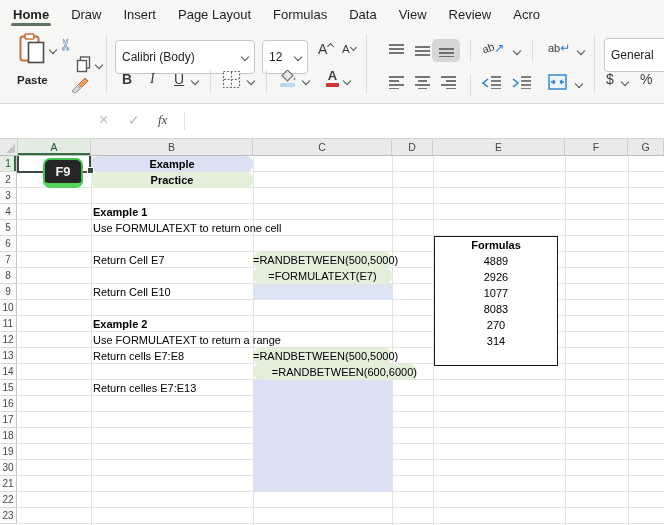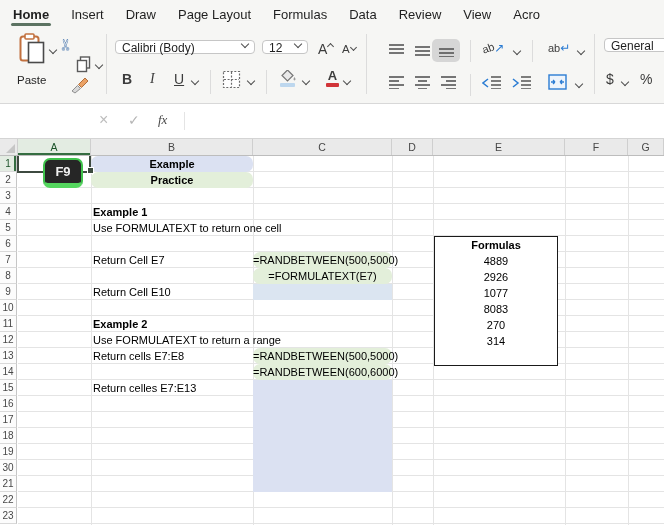--- a/index.html
+++ b/index.html
@@ -17,22 +17,22 @@
   .tab.active { font-weight:bold; }
   .tab.active::after { content:""; position:absolute; left:9px; right:9px; bottom:2px;
                        height:3px; border-radius:2px; background:#5c7362; }
   .toolbar { position:absolute; top:28px; left:0; right:0; height:75px; }
   .vsep { position:absolute; width:1px; background:#dcdcdc; }
   .chev { display:inline-block; width:5px; height:5px; border-right:1.5px solid #4e4e4e;
           border-bottom:1.5px solid #4e4e4e; transform:rotate(45deg); vertical-align:middle; }
   .chev.up { transform:rotate(-135deg); }
   .abs { position:absolute; }
   .selbox { background:#d6d6d6; border-radius:5px; }
-  .ddbox { background:#fff; border:1px solid #c6c6c6; border-radius:4px; height:14px;
-           display:flex; align-items:flex-start; font-size:12px; color:#1f1f1f; padding:0 6px; box-sizing:border-box; }
+  .ddbox { background:#fff; border:1px solid #c6c6c6; border-radius:4px; height:34px;
+           display:flex; align-items:center; font-size:12px; color:#1f1f1f; padding:0 6px; box-sizing:border-box; }
   .colorbar { height:3.5px; border-radius:1px; margin-top:1px; }
   
   .fbar { position:absolute; top:104px; left:0; width:664px; height:34px; background:#fff;
           border-bottom:1px solid #d4d4d4; }
   .namebox { position:absolute; left:0; top:0; width:88px; height:34px; border-right:1px solid #cfcfcf; }
   .namebox .val { position:absolute; left:10px; top:9px; font-size:12px; color:#1f1f1f; }
   .spin { position:absolute; right:8px; top:8px; display:flex; flex-direction:column; gap:3px; }
   .tri-up { width:0; height:0; border-left:4px solid transparent; border-right:4px solid transparent;
             border-bottom:5px solid #555; }
   .tri-dn { width:0; height:0; border-left:4px solid transparent; border-right:4px solid transparent;
@@ -72,41 +72,41 @@
   svg { display:block; }
 </style>
 </head>
 <body>
 
 <div id="app">
 
   <div class="ribbon">
     <div class="tabs" id="tabs">
         <div class="tab active">Home</div>
+        <div class="tab">Draw</div>
         <div class="tab">Insert</div>
-        <div class="tab">Draw</div>
         <div class="tab">Page Layout</div>
         <div class="tab">Formulas</div>
         <div class="tab">Data</div>
+        <div class="tab">View</div>
         <div class="tab">Review</div>
-        <div class="tab">View</div>
         <div class="tab">Acro</div>
       </div>
 
     <div class="toolbar">
 
       <div class="abs" style="left:19px;top:5px;">
         <svg width="27" height="32" viewBox="0 0 27 32">
           <rect x="1.5" y="3.5" width="18" height="24" rx="2.5" fill="#fff" stroke="#c2713f" stroke-width="2"></rect>
           <rect x="6" y="1" width="9" height="5" rx="1" fill="#fff" stroke="#c2713f" stroke-width="1.6"></rect>
           <rect x="9.5" y="9.5" width="15" height="20" fill="#fff" stroke="#4a4a4a" stroke-width="1.6"></rect>
         </svg>
       </div>
       <span class="chev abs" style="left:50px;top:19px;"></span>
-      <div class="abs" style="left:17px;top:46px;font-size:11.5px;color:#262626;">Paste</div>
+      <div class="abs" style="left:17px;top:46px;font-size:11.5px;color:#262626;font-weight:bold;">Paste</div>
       <div class="abs" style="left:60px;top:8px;font-size:15px;color:#4f7bb0;transform:rotate(-90deg);">✄</div>
       <div class="abs" style="left:76px;top:28px;">
         <svg width="15" height="17" viewBox="0 0 15 17">
           <rect x="4.5" y="1" width="9" height="11" fill="#fff" stroke="#5a5a5a" stroke-width="1.4"></rect>
           <rect x="1.5" y="4.5" width="9" height="11" fill="#fff" stroke="#5a5a5a" stroke-width="1.4"></rect>
         </svg>
       </div>
       <span class="chev abs" style="left:96px;top:34px;"></span>
       <div class="abs" style="left:70px;top:48px;">
         <svg width="20" height="18" viewBox="0 0 20 18">
@@ -289,21 +289,21 @@
     <div class="vline" style="left:628px;"></div>
 
     <div class="cellfill celltext center" style="left:91px;top:17px;width:162px;height:16px;background:#dbe1f2;font-weight:600;">Example</div>
     <div class="cellfill celltext center" style="left:91px;top:33px;width:162px;height:16px;background:#e3efda;font-weight:600;">Practice</div>
 
     <div class="cellfill celltext center" style="left:253px;top:113px;width:139px;height:16px;background:#e3efda;">=RANDBETWEEN(500,5000)</div>
     <div class="cellfill celltext center" style="left:253px;top:129px;width:139px;height:16px;background:#e3efda;">=FORMULATEXT(E7)</div>
     <div class="cellfill" style="left:253px;top:145px;width:139px;height:16px;background:#dbe5f1;"></div>
 
     <div class="cellfill celltext center" style="left:253px;top:209px;width:139px;height:16px;background:#e3efda;">=RANDBETWEEN(500,5000)</div>
-    <div class="cellfill celltext center" style="left:253px;top:225px;width:139px;height:16px;background:#e3efda;text-align:right;">=RANDBETWEEN(600,6000)</div>
+    <div class="cellfill celltext center" style="left:253px;top:225px;width:164px;height:16px;background:#e3efda;text-align:right;">=RANDBETWEEN(600,6000)</div>
     <div class="cellfill" style="left:253px;top:241px;width:139px;height:112px;background:#dbe1f2;"></div>
 
     <div class="celltext" style="left:93px;top:65px;font-weight:bold;">Example 1</div>
     <div class="celltext" style="left:93px;top:81px;">Use FORMULATEXT to return one cell</div>
     <div class="celltext" style="left:93px;top:113px;">Return Cell E7</div>
     <div class="celltext" style="left:93px;top:145px;">Return Cell E10</div>
     <div class="celltext" style="left:93px;top:177px;font-weight:bold;">Example 2</div>
     <div class="celltext" style="left:93px;top:193px;">Use FORMULATEXT to return a range</div>
     <div class="celltext" style="left:93px;top:209px;">Return cells E7:E8</div>
     <div class="celltext" style="left:93px;top:241px;">Return celles E7:E13</div>

